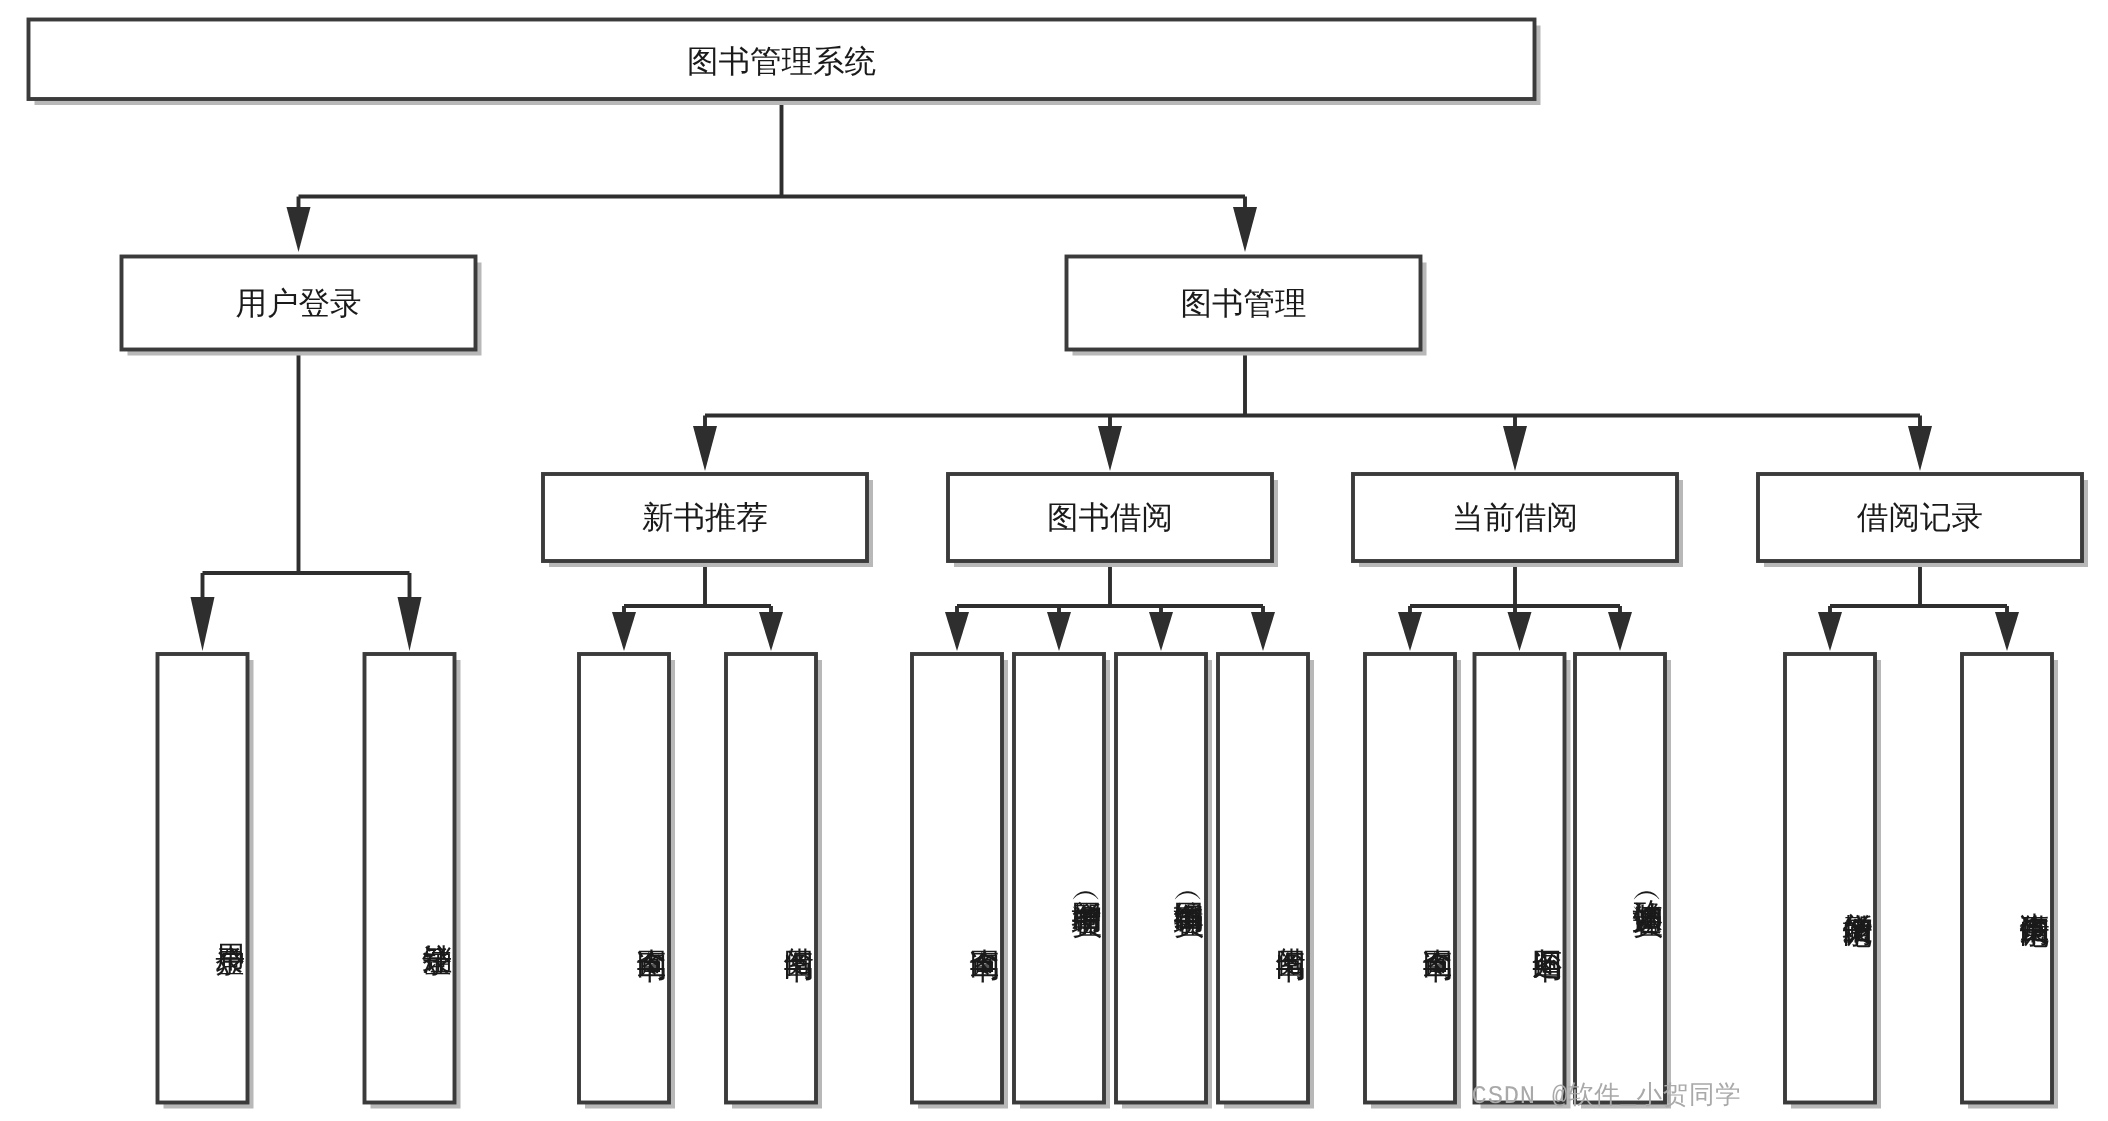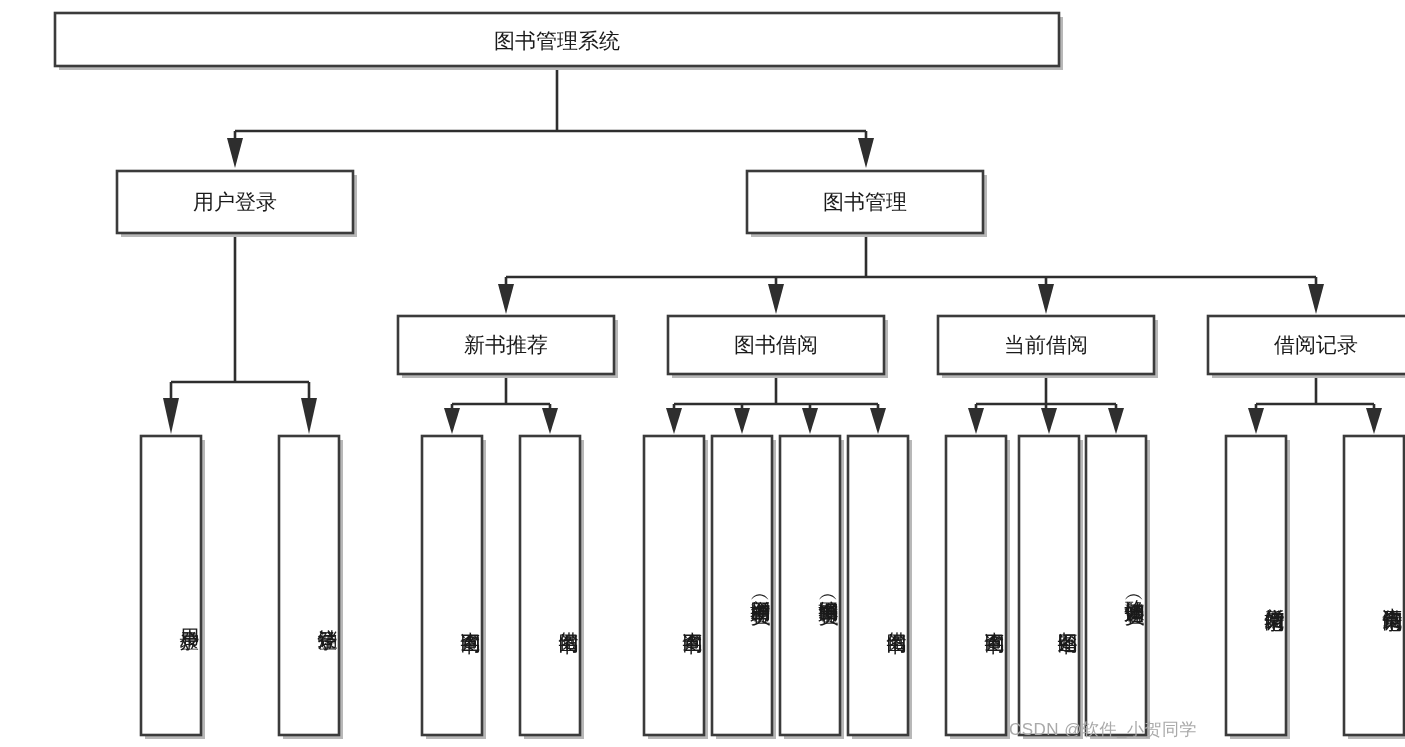--- a/index.html
+++ b/index.html
@@ -11,21 +11,20 @@
     width: 1405px;
     height: 747px;
     font-family: "DejaVu Sans", "Liberation Sans", sans-serif;
     overflow: hidden;
   }
   #diagram-root {
     position: relative;
     width: 1169px;
     height: 747px;
     background: #ffffff;
-    margin-left: 36px;
   }
   svg.flow {
     position: absolute;
     left: 0;
     top: 0;
     width: 1405px;
     height: 747px;
     display: block;
   }
   .node-rect {
@@ -64,21 +63,21 @@
     align-items: flex-start;
     justify-content: center;
     letter-spacing: 1px;
     white-space: nowrap;
     pointer-events: none;
   }
   .watermark {
     position: absolute;
     right: 8px;
     bottom: 6px;
-    font-family: Liberation Sans, sans-serif;
+    font-family: Liberation Mono, monospace;
     font-size: 17px;
     color: #a9a9a9;
     letter-spacing: 0.5px;
     white-space: nowrap;
   }
 </style>
 </head>
 <body>
 
 <div id="diagram-root">

